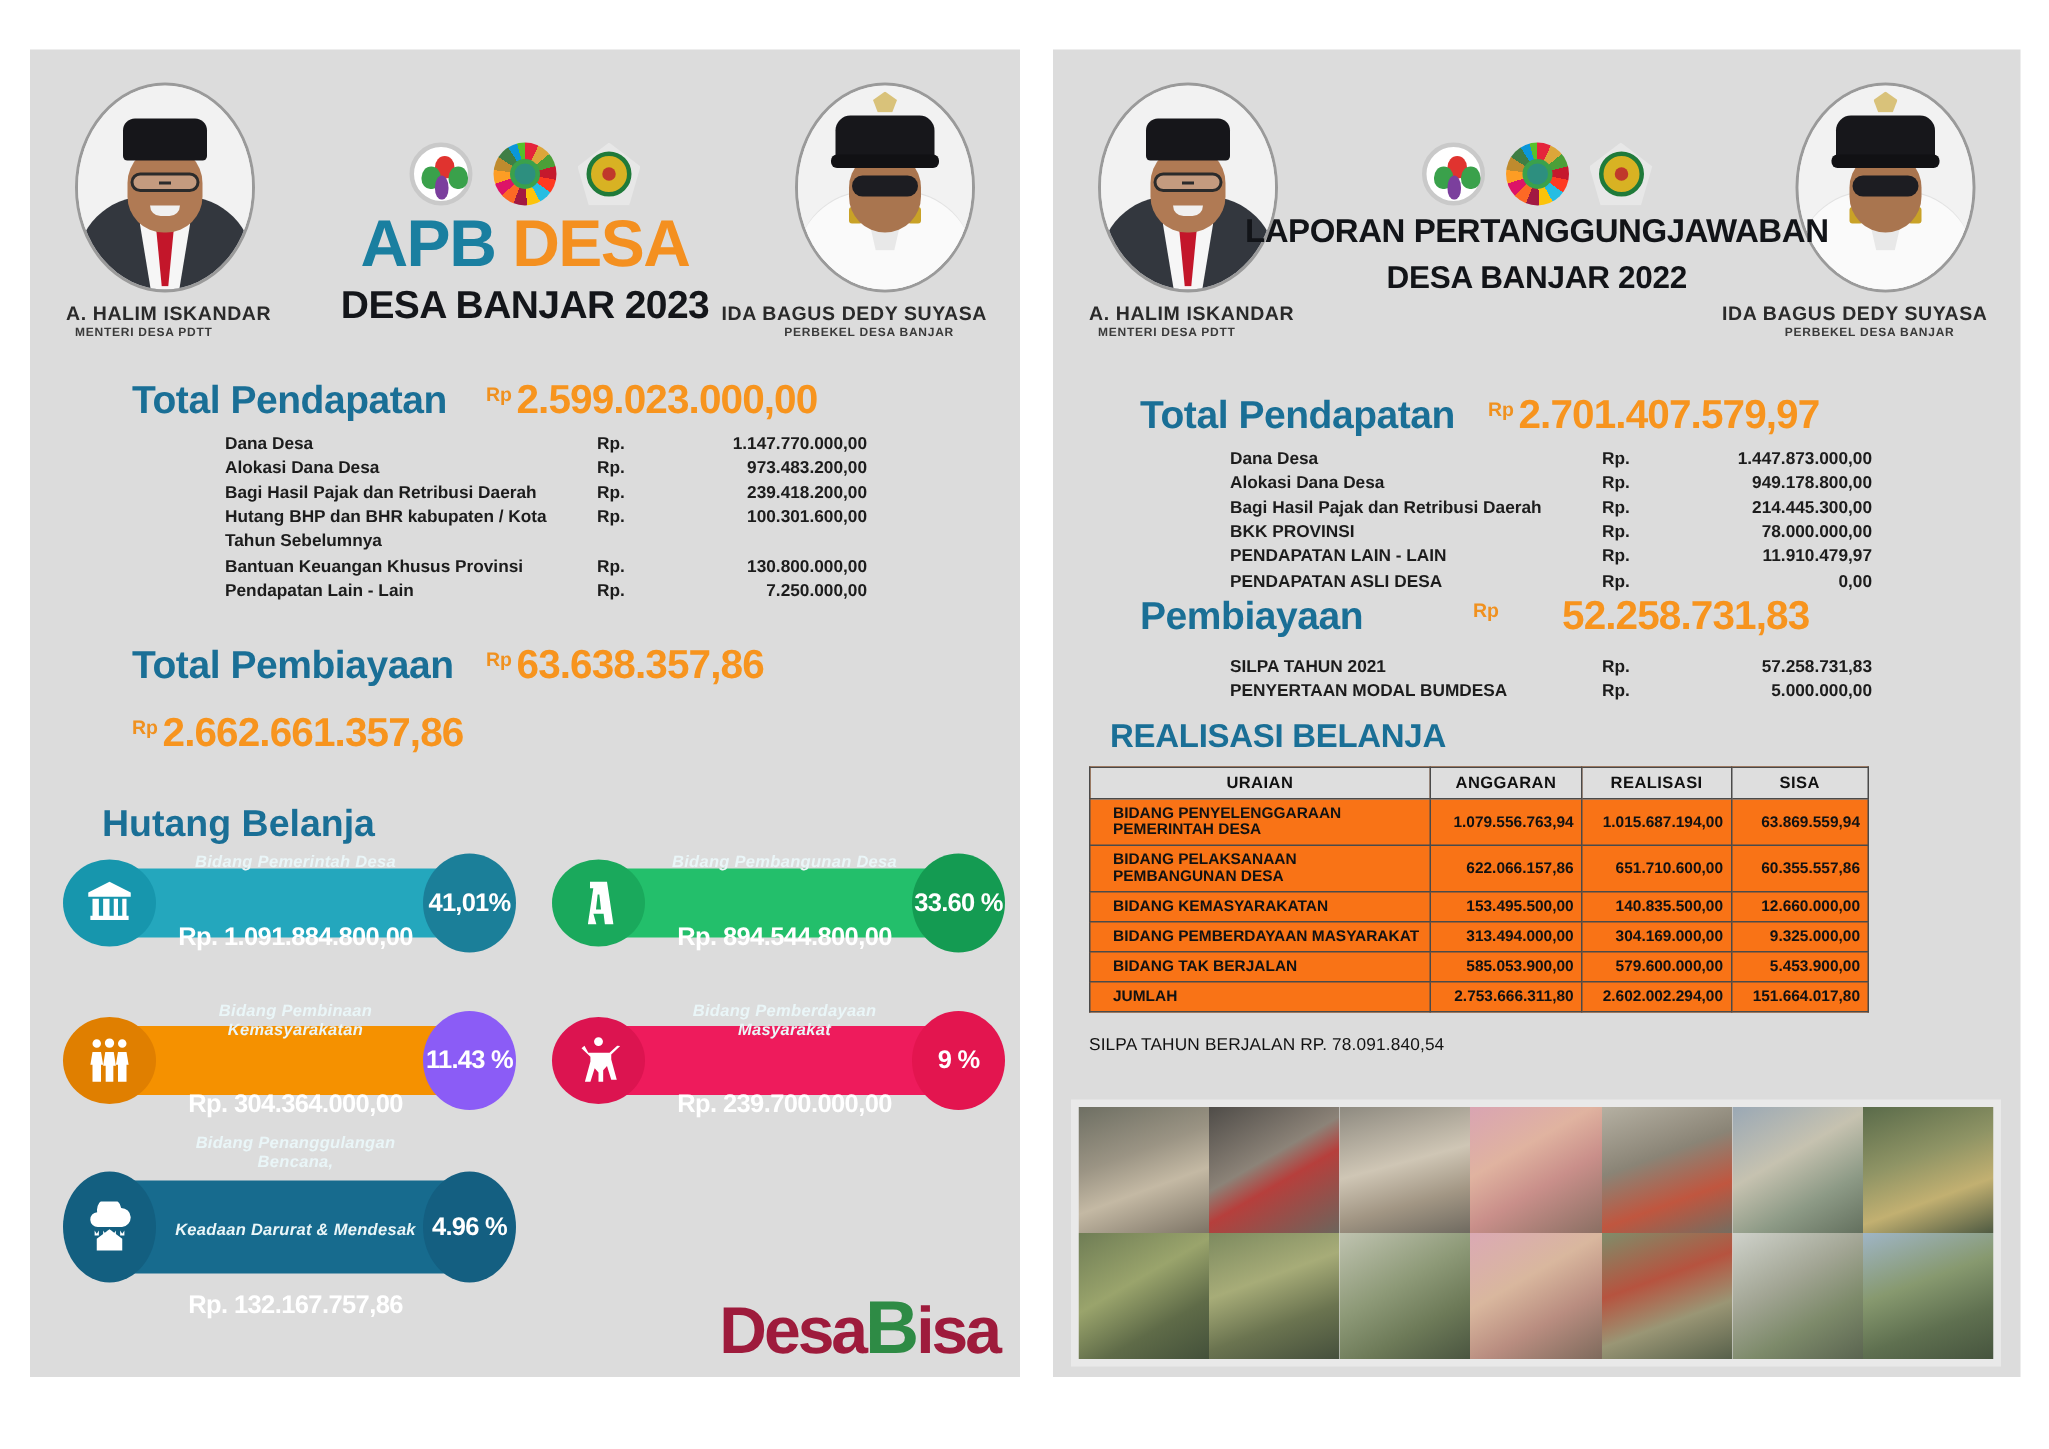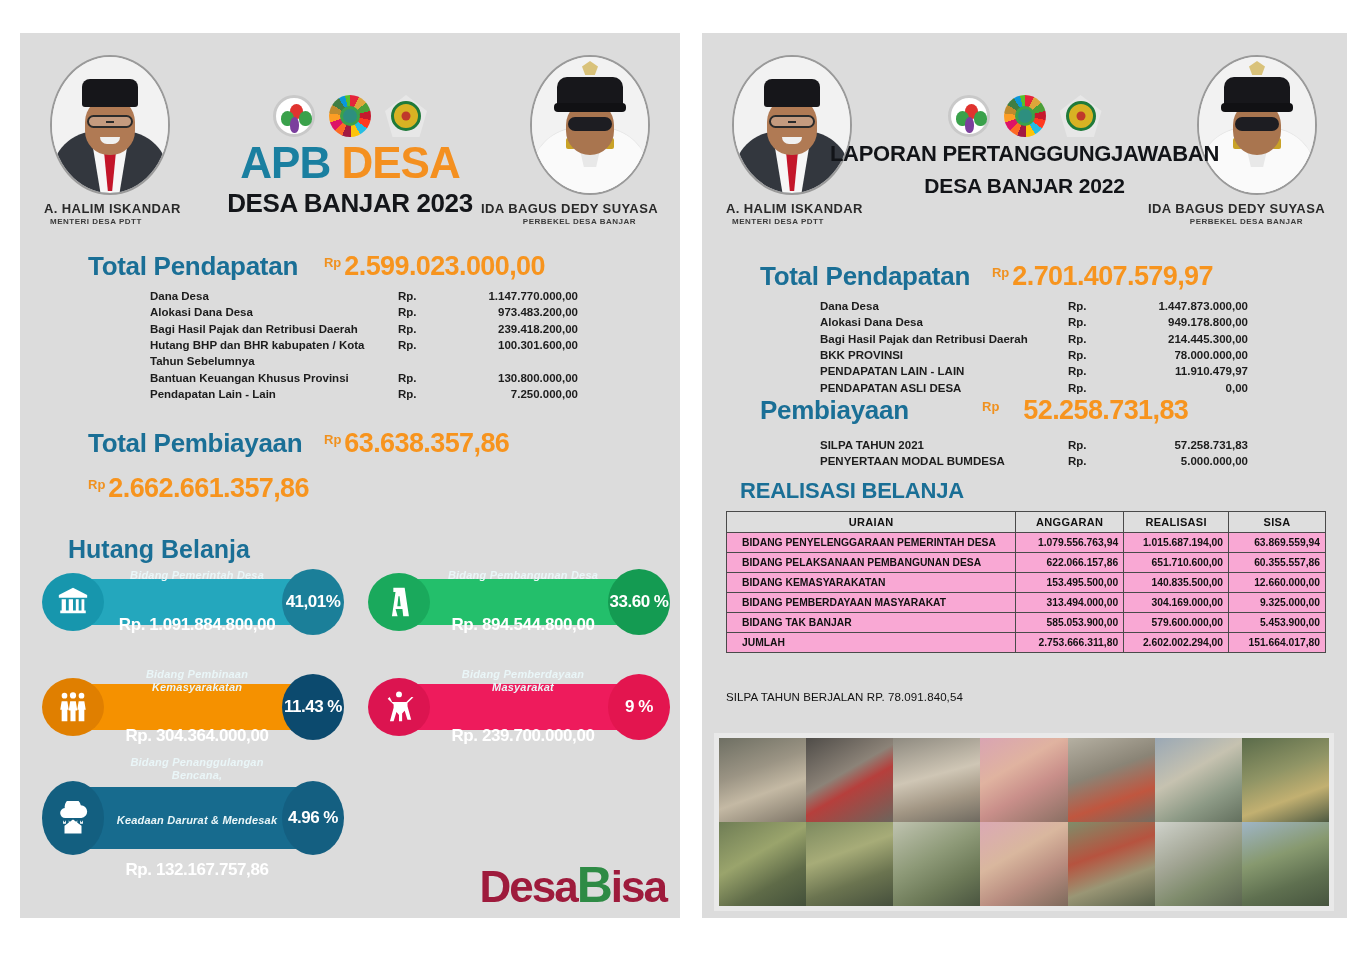--- a/index.html
+++ b/index.html
@@ -117,21 +117,21 @@
   .card.tall { height:74px; }
   .card.tall .bar{ top:6px; height:62px;}
   .card.tall .ic { height:74px; border-radius:31px/37px;}
   .card.tall .pct{ top:0px; height:74px; border-radius:31px/37px;}
   .card.tall .txt{ top:6px; height:62px;}
 
   .icon-svg { width:34px; height:34px; fill:#fff; }
 
   
   .rb-title { color:#1a6f96; font-weight:bold; font-size:22px; letter-spacing:-.2px;}
-  table.rt { border-collapse:collapse; width:600px; background:#f9a8d4; }
+  table.rt { border-collapse:collapse; width:520px; background:#f97316; }
   table.rt th, table.rt td { border:1px solid #4a4a4a; font-size:10.3px; color:#111; padding:4px 5px; font-weight:bold;}
   table.rt th { text-align:center; font-size:11px; letter-spacing:.3px; background:#dedede;}
   table.rt td.num { text-align:right; }
   table.rt td.nm { text-align:left;padding-left:15px; }
   .silpa { font-size:11.5px; font-weight:normal; color:#111; letter-spacing:.1px;}
 
   
   .collage { position:absolute; left:12px; top:700px; width:620px; height:178px; background:#e9e9e9; padding:5px;}
   .crow { display:flex; height:50%; }
   .cell { flex:1; position:relative; overflow:hidden; }
@@ -285,21 +285,21 @@
       <div class="bar" style="background:#f59100;"></div>
       <div class="ic" style="background:#e07f00;">
         <svg class="icon-svg" viewBox="0 0 24 24">
             <path d="M6 6a2 2 0 1 0 0-4 2 2 0 0 0 0 4zm12 0a2 2 0 1 0 0-4 2 2 0 0 0 0 4zM12 6a2.2 2.2 0 1 0 0-4.4A2.2 2.2 0 0 0 12 6zM4 8h4l1 6H8v8H4v-8H3L4 8zm12 0h4l1 6h-1v8h-4v-8h-1l1-6zm-6 0h4l1 6.5h-1.2V22h-3.6v-7.5H9L10 8z"></path>
           </svg>
       </div>
       <div class="txt">
         <div class="cname">Bidang Pembinaan Kemasyarakatan</div>
         <div class="cval">Rp. 304.364.000,00</div>
       </div>
-      <div class="pct" style="background:#0c4a6e;margin-left:40px;">11.43 %</div>
+      <div class="pct" style="background:#8b5cf6;margin-left:40px;">11.43 %</div>
     </div>
 
     <div class="card" style="left:348px;top:645px;width:302px;">
       <div class="bar" style="background:#ee1b5c;"></div>
       <div class="ic" style="background:#dc1450;">
         <svg class="icon-svg" viewBox="0 0 24 24">
             <path d="M12 5.2a2.1 2.1 0 1 0 0-4.2 2.1 2.1 0 0 0 0 4.2zM5.4 5 4 6.2l4.2 4v2.3L5.6 22h2.6l2-6.4 1.8 2V22h2.2v-5.4l1.8-2 2 6.4h2.6l-2.6-9.5v-2.3l4.2-4L20.8 5l-3.6 3.4h-10L5.4 5z"></path>
           </svg>
       </div>
       <div class="txt">
@@ -411,21 +411,21 @@
       <div class="drow">
           <span class="dname">PENDAPATAN ASLI DESA</span>
           <span class="drp">Rp.</span>
           <span class="dnum">0,00</span>
         </div>
     </div>
 
     <div style="position:absolute;left:58px;top:362px;" class="trow">
       <span class="tlabel" style="width:222px;">Pembiayaan</span>
       <span class="rp-sm" style="align-self:flex-start;margin-top:4px;">Rp</span>
-      <span class="tval" style="margin-left:24px;">52.258.731,83</span>
+      <span class="tval" style="margin-left:42px;">52.258.731,83</span>
     </div>
 
     <div class="detail" style="position:absolute;left:118px;top:404px;">
       <div class="drow">
           <span class="dname">SILPA TAHUN 2021</span>
           <span class="drp">Rp.</span>
           <span class="dnum">57.258.731,83</span>
         </div>
       <div class="drow">
           <span class="dname">PENYERTAAN MODAL BUMDESA</span>
@@ -464,21 +464,21 @@
           <td class="num">140.835.500,00</td>
           <td class="num">12.660.000,00</td>
         </tr>
         <tr>
           <td class="nm">BIDANG PEMBERDAYAAN MASYARAKAT</td>
           <td class="num">313.494.000,00</td>
           <td class="num">304.169.000,00</td>
           <td class="num">9.325.000,00</td>
         </tr>
         <tr>
-          <td class="nm">BIDANG TAK BANJAR</td>
+          <td class="nm">BIDANG TAK BERJALAN</td>
           <td class="num">585.053.900,00</td>
           <td class="num">579.600.000,00</td>
           <td class="num">5.453.900,00</td>
         </tr>
         <tr>
           <td class="nm">JUMLAH</td>
           <td class="num">2.753.666.311,80</td>
           <td class="num">2.602.002.294,00</td>
           <td class="num">151.664.017,80</td>
         </tr>

